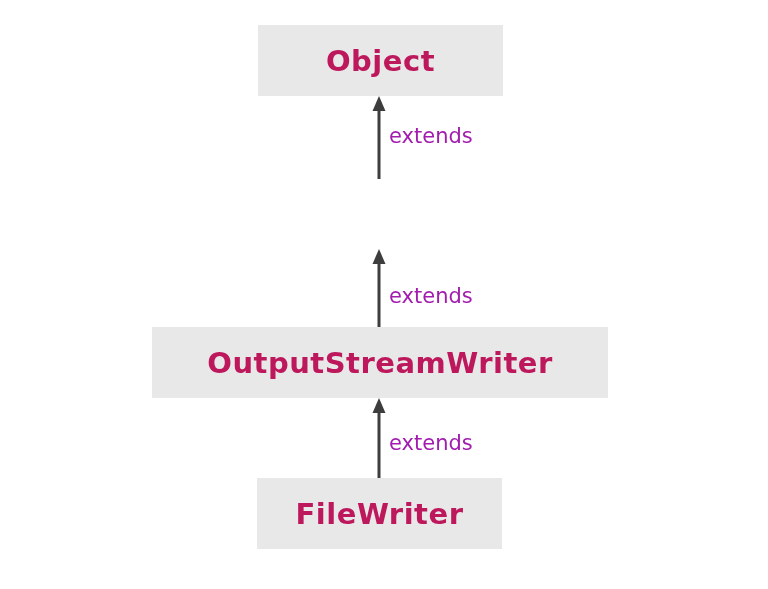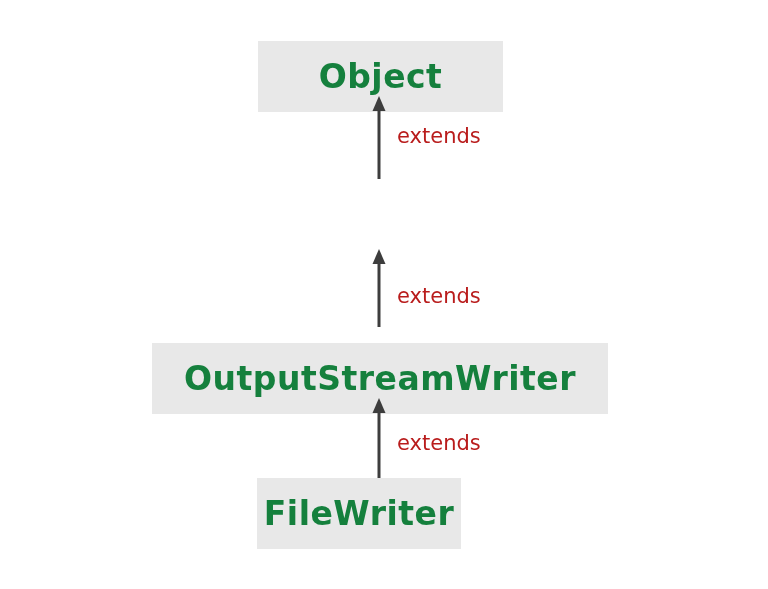--- a/index.html
+++ b/index.html
@@ -11,48 +11,47 @@
   .canvas {
     position: relative;
     width: 768px;
     height: 589px;
     background: #ffffff;
     overflow: hidden;
   }
   .node {
     position: absolute;
     background: #e8e8e8;
-    color: #15803d;
+    color: #be185d;
     display: flex;
     align-items: center;
     justify-content: center;
     font-weight: bold;
-    font-size: 33px;
+    font-size: 29px;
     letter-spacing: 0.5px;
-    margin-top: 16px;
   }
   .node-object           { left: 258px; top: 25px;  width: 245px; height: 71px; }
   .node-writer           { left: 257px; top: 179px; width: 245px; height: 70px; }
   .node-outputstreamwriter { left: 152px; top: 327px; width: 456px; height: 71px; }
-  .node-filewriter       { left: 257px; top: 462px; width: 204px; height: 71px; }
+  .node-filewriter       { left: 257px; top: 478px; width: 245px; height: 71px; }
 
   .edge-arrow {
     position: absolute;
     width: 16px;
     left: 371px;
   }
   .edge-arrow-1 { top: 96px;  height: 83px; }
   .edge-arrow-2 { top: 249px; height: 78px; }
   .edge-arrow-3 { top: 398px; height: 80px; }
   .edge-arrow svg { display: block; width: 100%; height: 100%; }
 
   .edge-label {
     position: absolute;
-    left: 397px;
-    color: #b91c1c;
+    left: 389px;
+    color: #a21caf;
     font-size: 21px;
     line-height: 24px;
   }
   .edge-label-1 { top: 124px; }
   .edge-label-2 { top: 284px; }
   .edge-label-3 { top: 431px; }
 </style>
 </head>
 <body>
 

